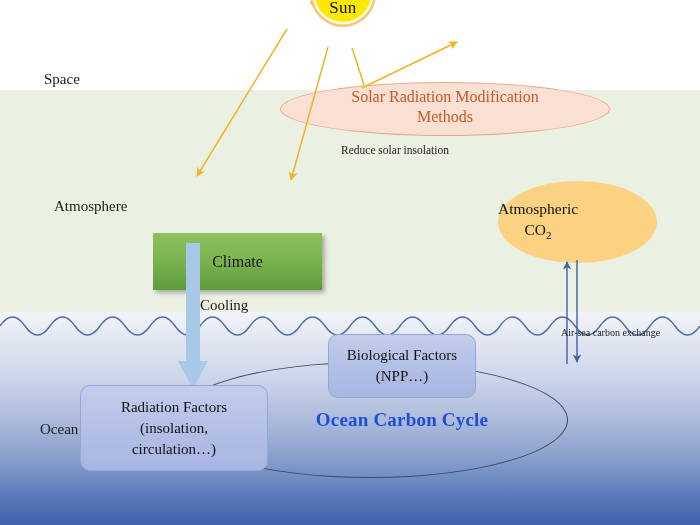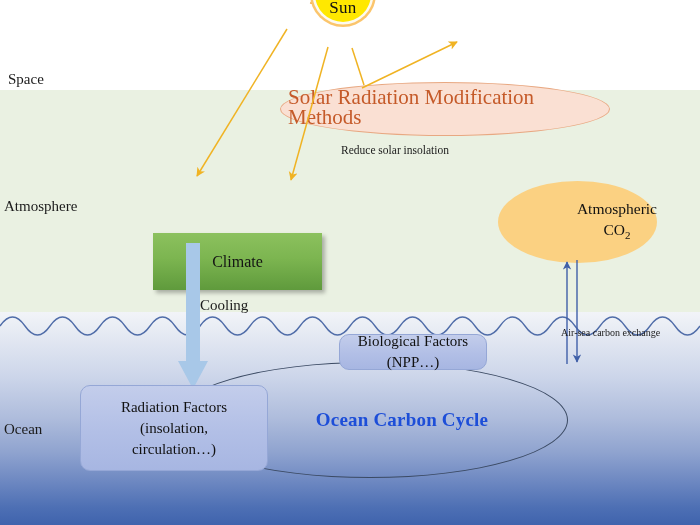--- a/index.html
+++ b/index.html
@@ -50,23 +50,24 @@
     left: 0; top: 306px;
     width: 700px; height: 34px;
   }
 
   
   .zone-label {
     position: absolute;
     font-size: 15px;
     color: #1b1b1b;
     white-space: nowrap;
+    margin-left: 36px;
   }
   .zone-space      { left: 8px;  top: 71px; }
-  .zone-atmosphere { left: 4px;  top: 198px; }
+  .zone-atmosphere { left: 18px;  top: 198px; }
   .zone-ocean      { left: 4px;  top: 421px; }
 
   
   .sun-wrap {
     position: absolute;
     left: 281px; top: -56px;
     width: 124px; height: 112px;
   }
   .sun-label {
     position: absolute;
@@ -93,21 +94,22 @@
     width: 330px; height: 54px;
     border-radius: 50%;
     background: #fae0d3;
     border: 1px solid #e8a882;
     box-sizing: border-box;
   }
   .srm-text {
     position: absolute;
     left: 288px; top: 87px;
     width: 314px;
-    font-size: 21px;
+    text-align: center;
+    font-size: 16px;
     line-height: 20px;
     color: #c55a29;
   }
 
   
   .reduce-label {
     position: absolute;
     left: 301px; top: 144px;
     font-size: 11.5px;
     color: #1b1b1b;
@@ -148,21 +150,21 @@
 
   
   .co2-ellipse {
     position: absolute;
     left: 498px; top: 181px;
     width: 159px; height: 82px;
     border-radius: 50%;
     background: #fbd182;
     display: flex;
     align-items: center;
-    justify-content: flex-end;
+    justify-content: flex-start;
   }
   .co2-text {
     font-size: 15.5px;
     line-height: 21px;
     text-align: center;
     color: #111111;
   }
   .co2-text sub { font-size: 11px; }
 
   
@@ -211,21 +213,21 @@
     align-items: center;
     justify-content: center;
     text-align: center;
   }
   .factor-box span {
     font-size: 15px;
     line-height: 21px;
     color: #111111;
   }
   .box-physical   { left: 80px;  top: 385px; width: 188px; height: 86px; }
-  .box-biological { left: 339px; top: 334px; width: 148px; height: 36px; }
+  .box-biological { left: 328px; top: 334px; width: 148px; height: 64px; }
   .box-chemical   { left: 535px; top: 360px; width: 148px; height: 117px; }
 </style>
 </head>
 <body>
 
 <div id="canvas">
 
   <div class="band-space"></div>
   <div class="band-atmosphere"></div>
   <div class="band-ocean"></div>

